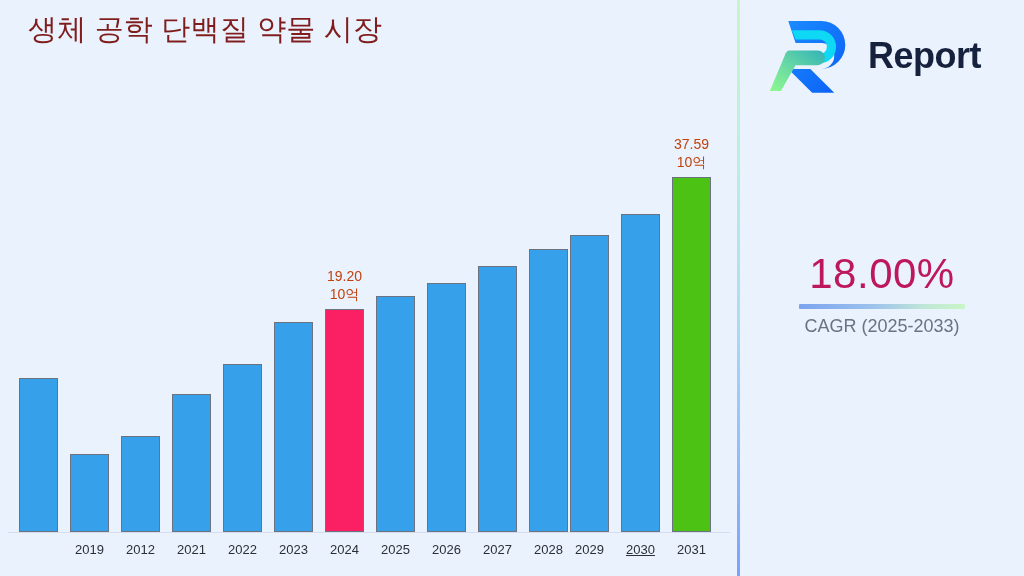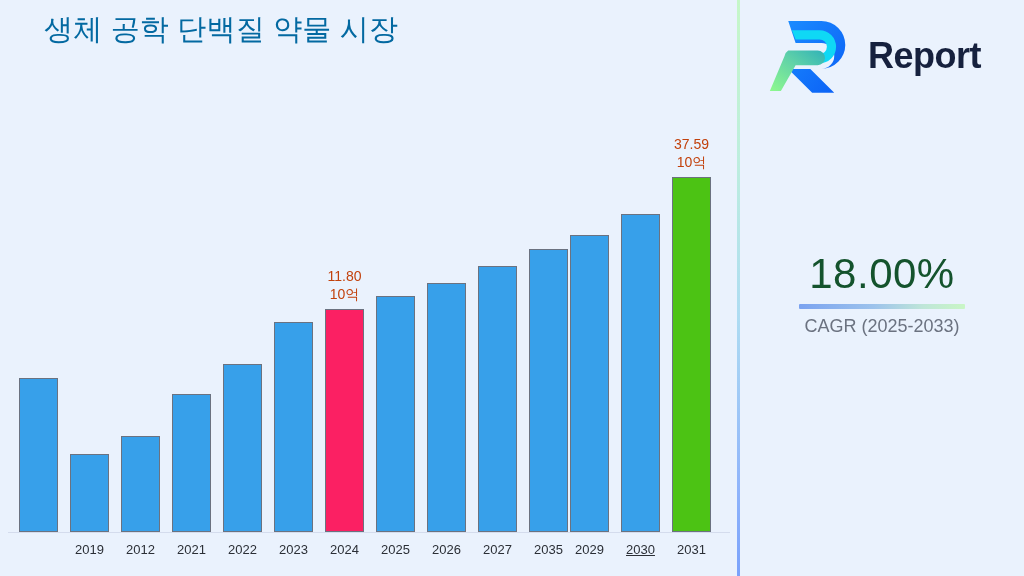--- a/index.html
+++ b/index.html
@@ -28,25 +28,24 @@
     width: 738px;
     height: 576px;
   }
 
   #chart-title {
     position: absolute;
     left: 28px;
     top: 9px;
     font-size: 29px;
     line-height: 40px;
-    color: #0369a1;
+    color: #7f1d1d;
     font-weight: 400;
     letter-spacing: 0.2px;
     white-space: nowrap;
-    margin-left: 16px;
   }
 
   #plot-area {
     position: absolute;
     left: 0;
     top: 0;
     width: 738px;
     height: 533px;
   }
 
@@ -139,21 +138,21 @@
   #cagr-block {
     position: absolute;
     left: 0;
     top: 248px;
     width: 284px;
     text-align: center;
   }
   #cagr-value {
     font-size: 42px;
     line-height: 52px;
-    color: #14532d;
+    color: #be185d;
     font-weight: 400;
     letter-spacing: 0.5px;
   }
   #cagr-rule {
     width: 166px;
     height: 5px;
     margin: 4px auto 5px auto;
     background: linear-gradient(to right, #7ba3f0 0%, #9dc3ec 45%, #bfe6d8 75%, #c9f6c6 100%);
     border-radius: 1px;
   }
@@ -177,21 +176,21 @@
       <div id="axis-line"></div>
 
     <div class="bar" title="2018: 6.79" style="left: 19px; top: 378px; width: 39px; height: 154px;"></div>
         <div class="bar" title="2019: 4.59" style="left: 70px; top: 454px; width: 39px; height: 78px;"></div>
         <div class="bar" title="2020: 5.12" style="left: 121px; top: 436px; width: 39px; height: 96px;"></div>
         <div class="bar" title="2021: 6.35" style="left: 172px; top: 394px; width: 39px; height: 138px;"></div>
         <div class="bar" title="2022: 7.23" style="left: 223px; top: 364px; width: 39px; height: 168px;"></div>
         <div class="bar" title="2023: 8.46" style="left: 274px; top: 322px; width: 39px; height: 210px;"></div>
         <div class="bar highlight-current" title="2024: 11.8" style="left: 325px; top: 309px; width: 39px; height: 223px;"></div>
         <div class="bar-label" style="left: 294.5px; top: 267px; width: 100px;">
-          <div>11.80</div>
+          <div>19.20</div>
           <div>10억</div>
         </div>
         <div class="bar" title="2025: 11.23" style="left: 376px; top: 296px; width: 39px; height: 236px;"></div>
         <div class="bar" title="2026: 11.61" style="left: 427px; top: 283px; width: 39px; height: 249px;"></div>
         <div class="bar" title="2027: 12.11" style="left: 478px; top: 266px; width: 39px; height: 266px;"></div>
         <div class="bar" title="2028: 12.61" style="left: 529px; top: 249px; width: 39px; height: 283px;"></div>
         <div class="bar" title="2029: 13.02" style="left: 570px; top: 235px; width: 39px; height: 297px;"></div>
         <div class="bar" title="2030: 13.64" style="left: 621px; top: 214px; width: 39px; height: 318px;"></div>
         <div class="bar highlight-forecast" title="2031: 37.59" style="left: 672px; top: 177px; width: 39px; height: 355px;"></div>
         <div class="bar-label" style="left: 641.5px; top: 135px; width: 100px;">
@@ -203,21 +202,21 @@
   <div class="tick-label" style="left: 8.5px; width: 60px; margin-top: 40px;">2018</div>
       <div class="tick-label" style="left: 59.5px; width: 60px;">2019</div>
       <div class="tick-label" style="left: 110.5px; width: 60px;">2012</div>
       <div class="tick-label" style="left: 161.5px; width: 60px;">2021</div>
       <div class="tick-label" style="left: 212.5px; width: 60px;">2022</div>
       <div class="tick-label" style="left: 263.5px; width: 60px;">2023</div>
       <div class="tick-label" style="left: 314.5px; width: 60px;">2024</div>
       <div class="tick-label" style="left: 365.5px; width: 60px;">2025</div>
       <div class="tick-label" style="left: 416.5px; width: 60px;">2026</div>
       <div class="tick-label" style="left: 467.5px; width: 60px;">2027</div>
-      <div class="tick-label" style="left: 518.5px; width: 60px;">2035</div>
+      <div class="tick-label" style="left: 518.5px; width: 60px;">2028</div>
       <div class="tick-label" style="left: 559.5px; width: 60px;">2029</div>
       <div class="tick-label" style="left: 610.5px; width: 60px; text-decoration: underline;">2030</div>
       <div class="tick-label" style="left: 661.5px; width: 60px;">2031</div>
     </div>
 
   <div id="panel-divider"></div>
 
   <div id="info-panel">
 
     <div id="logo">

